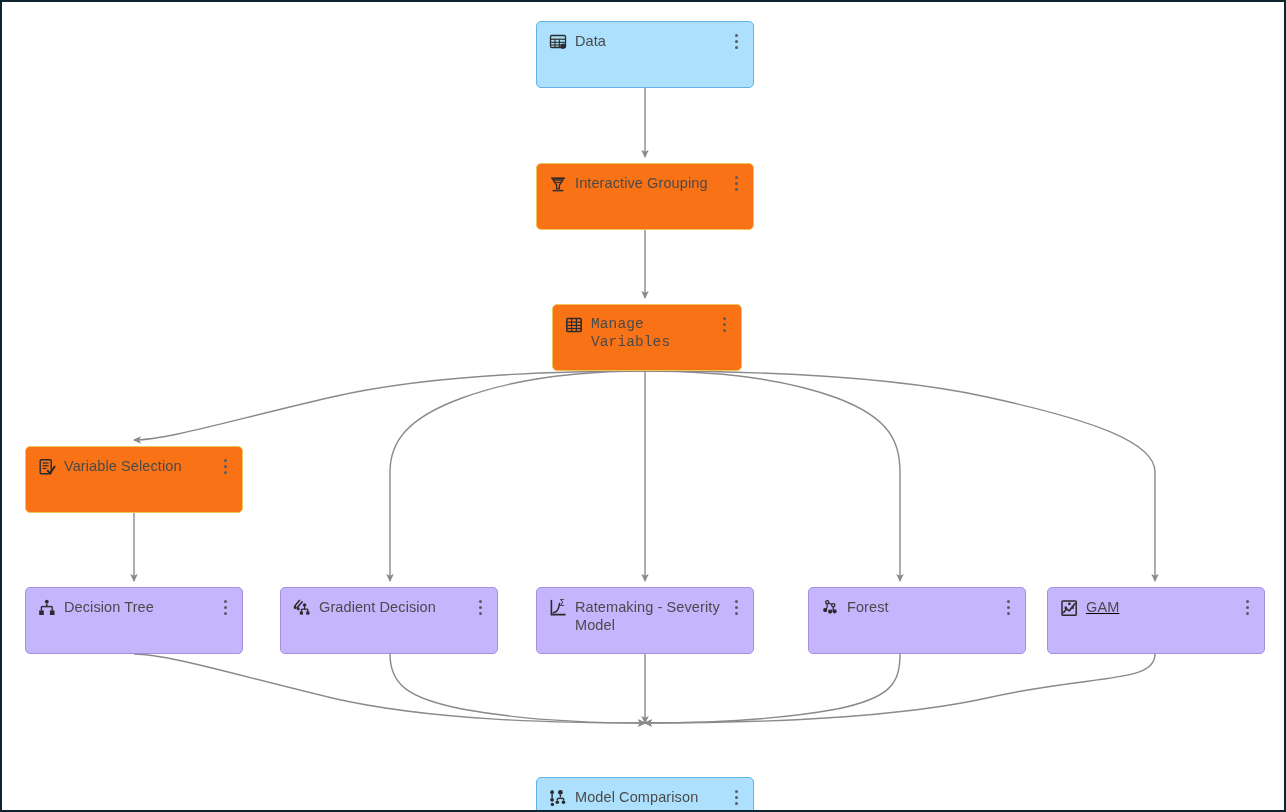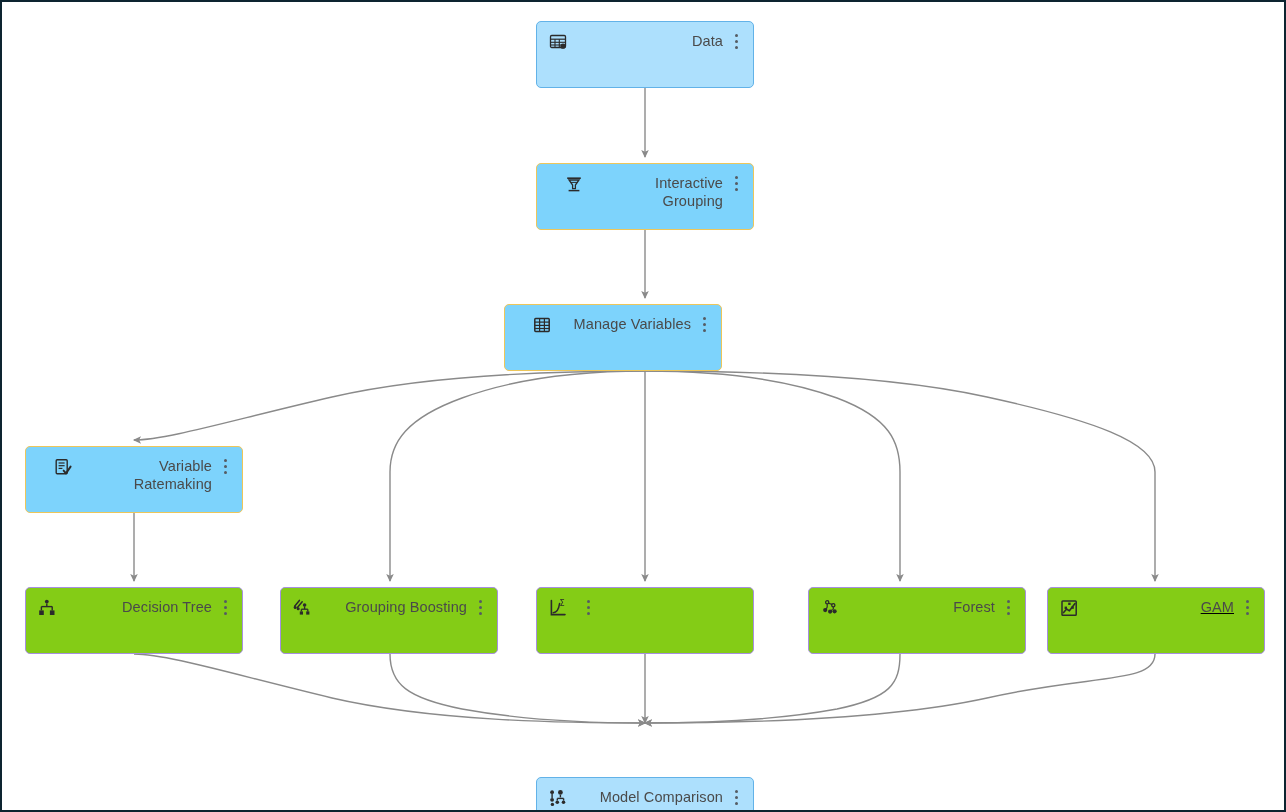--- a/index.html
+++ b/index.html
@@ -36,21 +36,20 @@
     border-style: solid;
     display: block;
     cursor: pointer;
   }
   .node-head {
     display: flex;
     align-items: flex-start;
     padding: 9px 10px 0 11px;
     box-sizing: border-box;
     width: 100%;
-    text-align: right;
   }
   .node-icon {
     flex: 0 0 auto;
     width: 20px;
     height: 20px;
     margin-right: 7px;
     margin-top: 1px;
     display: block;
   }
   .node-icon svg { display: block; }
@@ -78,22 +77,22 @@
   .node-menu i {
     display: block;
     width: 3px;
     height: 3px;
     border-radius: 50%;
     background: #555c63;
     margin: 1.5px 0;
   }
   
   .pal-blue   { background: #ade0fd; border-color: #62b2e8; }
-  .pal-yellow { background: #7dd3fc; border-color: #edc65a; padding-left: 16px; }
-  .pal-purple { background: #84cc16; border-color: #a68fe0; }
+  .pal-yellow { background: #f97316; border-color: #edc65a; }
+  .pal-purple { background: #c4b5fd; border-color: #a68fe0; }
 </style>
 </head>
 <body>
 
 <div id="canvas">
 
   <svg id="edges" viewBox="0 0 1286 812" xmlns="http://www.w3.org/2000/svg">
     <defs>
       <marker id="arrow" markerWidth="9" markerHeight="9" refX="5.4" refY="3" orient="auto" markerUnits="strokeWidth">
         <path d="M 0.4,0.3 L 6.2,3 L 0.4,5.7 L 1.7,3 Z" fill="#8a8a8a"></path>
@@ -149,21 +148,21 @@
             </svg>
           </span>
           <span class="node-label">Interactive Grouping</span>
           <span class="node-menu">
             <i></i>
             <i></i>
             <i></i>
           </span>
         </div>
       </div>
-      <div class="node pal-yellow" style="left: 502px; top: 302px; width: 218px; height: 67px;">
+      <div class="node pal-yellow" style="left: 550px; top: 302px; width: 190px; height: 67px; font-family: Liberation Mono, monospace;">
         <div class="node-head">
           <span class="node-icon">
             <svg width="20" height="20" viewBox="0 0 20 20">
               <rect x="2.8" y="3.6" width="14.4" height="12.8" rx="0.8" fill="none" stroke="#2b2b2b" stroke-width="1.5"></rect>
               <line x1="2.8" y1="7.1" x2="17.2" y2="7.1" stroke="#2b2b2b" stroke-width="1.2"></line>
               <line x1="2.8" y1="10.4" x2="17.2" y2="10.4" stroke="#2b2b2b" stroke-width="1.2"></line>
               <line x1="2.8" y1="13.5" x2="17.2" y2="13.5" stroke="#2b2b2b" stroke-width="1.2"></line>
               <line x1="7.6" y1="3.6" x2="7.6" y2="16.4" stroke="#2b2b2b" stroke-width="1.2"></line>
               <line x1="12.4" y1="3.6" x2="12.4" y2="16.4" stroke="#2b2b2b" stroke-width="1.2"></line>
             </svg>
@@ -180,21 +179,21 @@
         <div class="node-head">
           <span class="node-icon">
             <svg width="20" height="20" viewBox="0 0 20 20">
               <rect x="3.2" y="2.8" width="11" height="14" rx="1" fill="none" stroke="#2b2b2b" stroke-width="1.4"></rect>
               <line x1="5.6" y1="6" x2="11.6" y2="6" stroke="#2b2b2b" stroke-width="1.2"></line>
               <line x1="5.6" y1="8.7" x2="11.6" y2="8.7" stroke="#2b2b2b" stroke-width="1.2"></line>
               <line x1="5.6" y1="11.4" x2="9.4" y2="11.4" stroke="#2b2b2b" stroke-width="1.2"></line>
               <path d="M10.6 13.6 L13 16.4 L17.6 9.6" fill="none" stroke="#2b2b2b" stroke-width="1.9" stroke-linecap="round" stroke-linejoin="round"></path>
             </svg>
           </span>
-          <span class="node-label">Variable Ratemaking</span>
+          <span class="node-label">Variable Selection</span>
           <span class="node-menu">
             <i></i>
             <i></i>
             <i></i>
           </span>
         </div>
       </div>
       <div class="node pal-purple" style="left: 23px; top: 585px; width: 218px; height: 67px;">
         <div class="node-head">
           <span class="node-icon">
@@ -228,37 +227,38 @@
               <circle cx="6.2" cy="10.8" r="1.5" fill="#2b2b2b"></circle>
               <circle cx="12.6" cy="7.1" r="1.8" fill="#2b2b2b"></circle>
               <line x1="12.6" y1="8.9" x2="12.6" y2="11" stroke="#2b2b2b" stroke-width="1.3"></line>
               <line x1="9.4" y1="11.2" x2="15.8" y2="11.2" stroke="#2b2b2b" stroke-width="1.3"></line>
               <line x1="9.4" y1="11.2" x2="9.4" y2="13.4" stroke="#2b2b2b" stroke-width="1.3"></line>
               <line x1="15.8" y1="11.2" x2="15.8" y2="13.4" stroke="#2b2b2b" stroke-width="1.3"></line>
               <rect x="7.8" y="13.4" width="3.2" height="3.2" fill="#2b2b2b"></rect>
               <rect x="14.2" y="13.4" width="3.2" height="3.2" fill="#2b2b2b"></rect>
             </svg>
           </span>
-          <span class="node-label">Grouping Boosting</span>
+          <span class="node-label">Gradient Decision</span>
           <span class="node-menu">
             <i></i>
             <i></i>
             <i></i>
           </span>
         </div>
       </div>
       <div class="node pal-purple" style="left: 534px; top: 585px; width: 218px; height: 67px;">
         <div class="node-head">
           <span class="node-icon">
             <svg width="20" height="20" viewBox="0 0 20 20">
               <polyline points="3.4,2.6 3.4,16.6 17,16.6" fill="none" stroke="#2b2b2b" stroke-width="1.6" stroke-linecap="round"></polyline>
               <path d="M5.2 14.8 C 8.4 14.6 10.8 11 11.6 5.4" fill="none" stroke="#2b2b2b" stroke-width="1.5" stroke-linecap="round"></path>
               <text x="11.4" y="8.2" font-family="DejaVu Sans, sans-serif" font-size="8.2" fill="#2b2b2b">Σ</text>
             </svg>
           </span>
+          <span class="node-label">Ratemaking - Severity Model</span>
           <span class="node-menu">
             <i></i>
             <i></i>
             <i></i>
           </span>
         </div>
       </div>
       <div class="node pal-purple" style="left: 806px; top: 585px; width: 218px; height: 67px;">
         <div class="node-head">
           <span class="node-icon">

